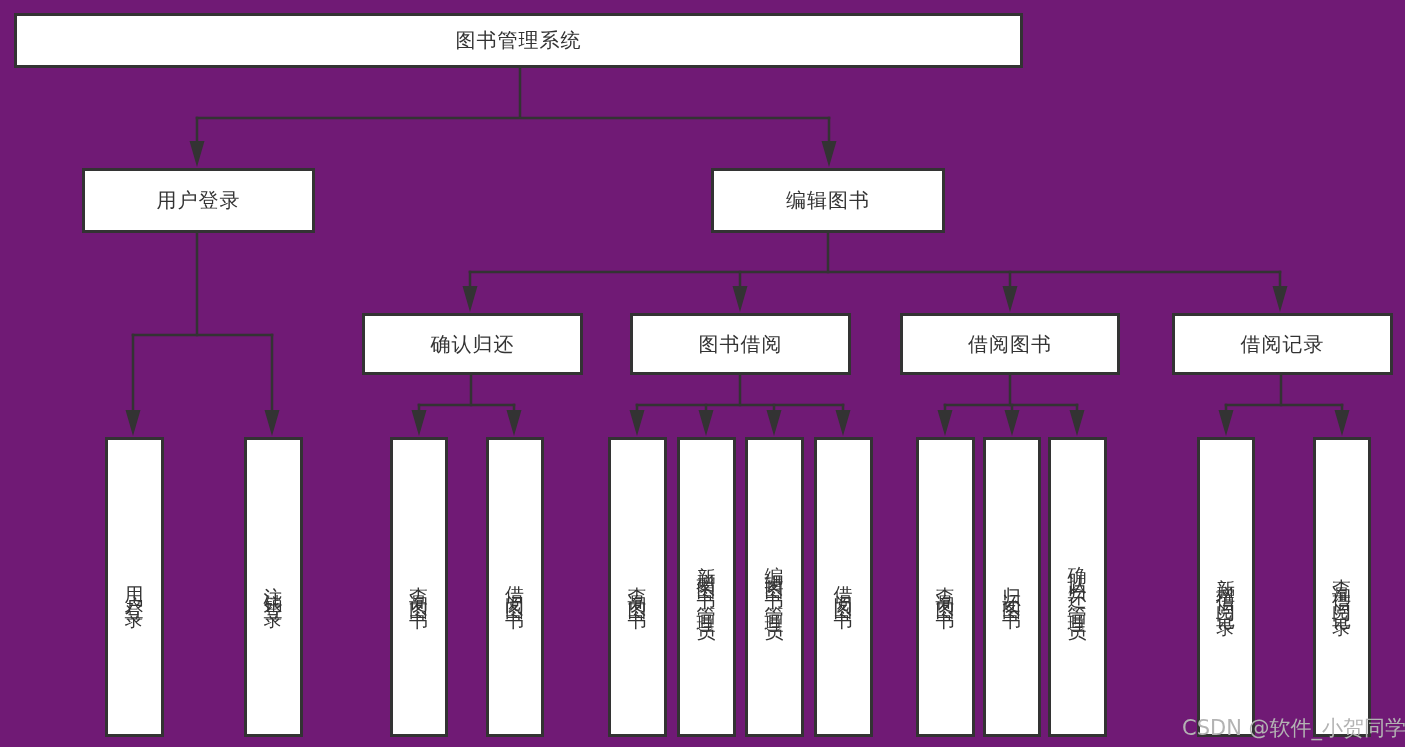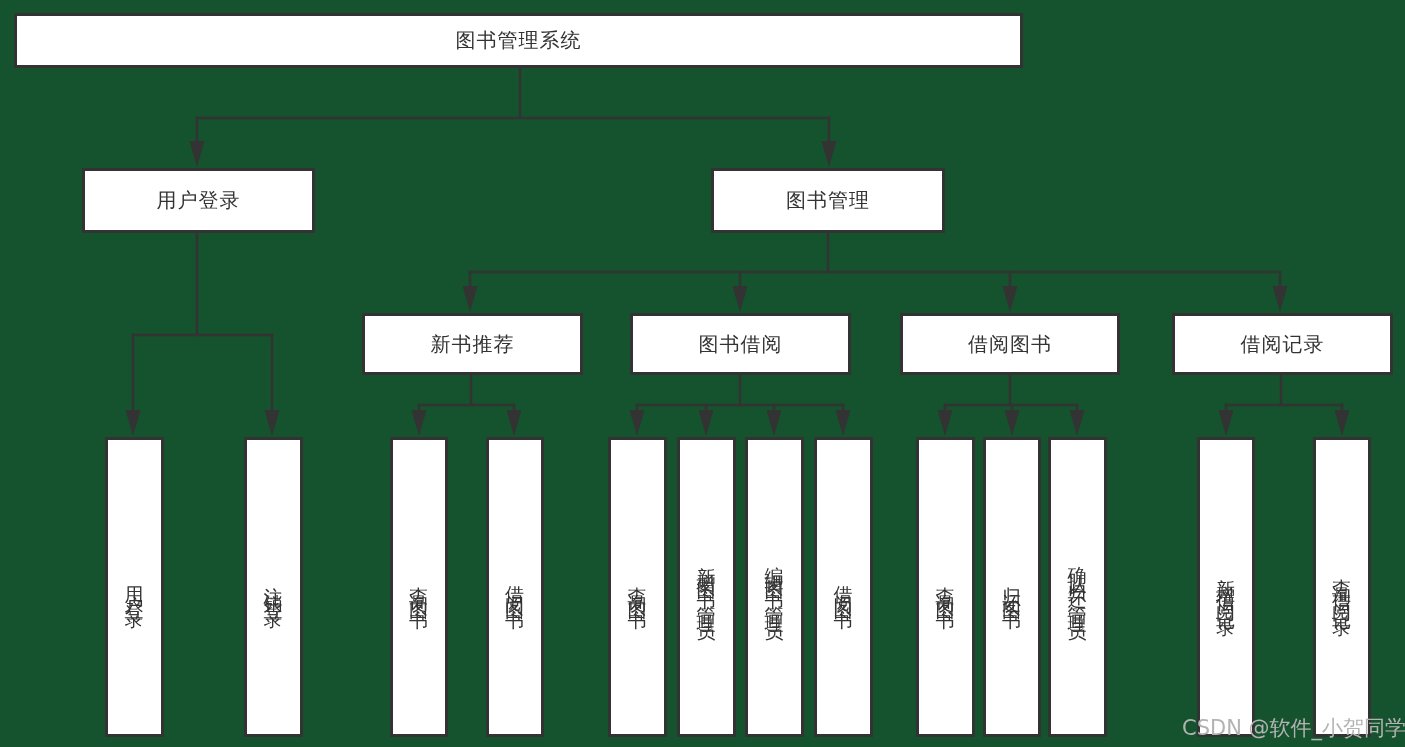--- a/index.html
+++ b/index.html
@@ -1,20 +1,20 @@
 <!DOCTYPE html>
 <html><head>
 <meta charset="utf-8">
 <style>
   html,body { margin:0; padding:0; background:#ffffff; }
   .canvas {
     position: relative;
     width: 1405px;
     height: 747px;
-    background: #14532d;
+    background: #701a75;
     font-family: "DejaVu Sans", "Liberation Sans", sans-serif;
     overflow: hidden;
   }
   .connectors {
     position: absolute;
     left: 0; top: 0;
     width: 1405px; height: 747px;
     pointer-events: none;
   }
   .box {
@@ -144,25 +144,25 @@
   </svg>
 
   <div class="box n-root">
     <span class="hlabel">图书管理系统</span>
   </div>
 
   <div class="box n-login">
     <span class="hlabel">用户登录</span>
   </div>
   <div class="box n-mgmt">
-    <span class="hlabel">图书管理</span>
+    <span class="hlabel">编辑图书</span>
   </div>
 
   <div class="box n-rec">
-    <span class="hlabel">新书推荐</span>
+    <span class="hlabel">确认归还</span>
   </div>
   <div class="box n-bor">
     <span class="hlabel">图书借阅</span>
   </div>
   <div class="box n-cur">
     <span class="hlabel">借阅图书</span>
   </div>
   <div class="box n-recd">
     <span class="hlabel">借阅记录</span>
   </div>

